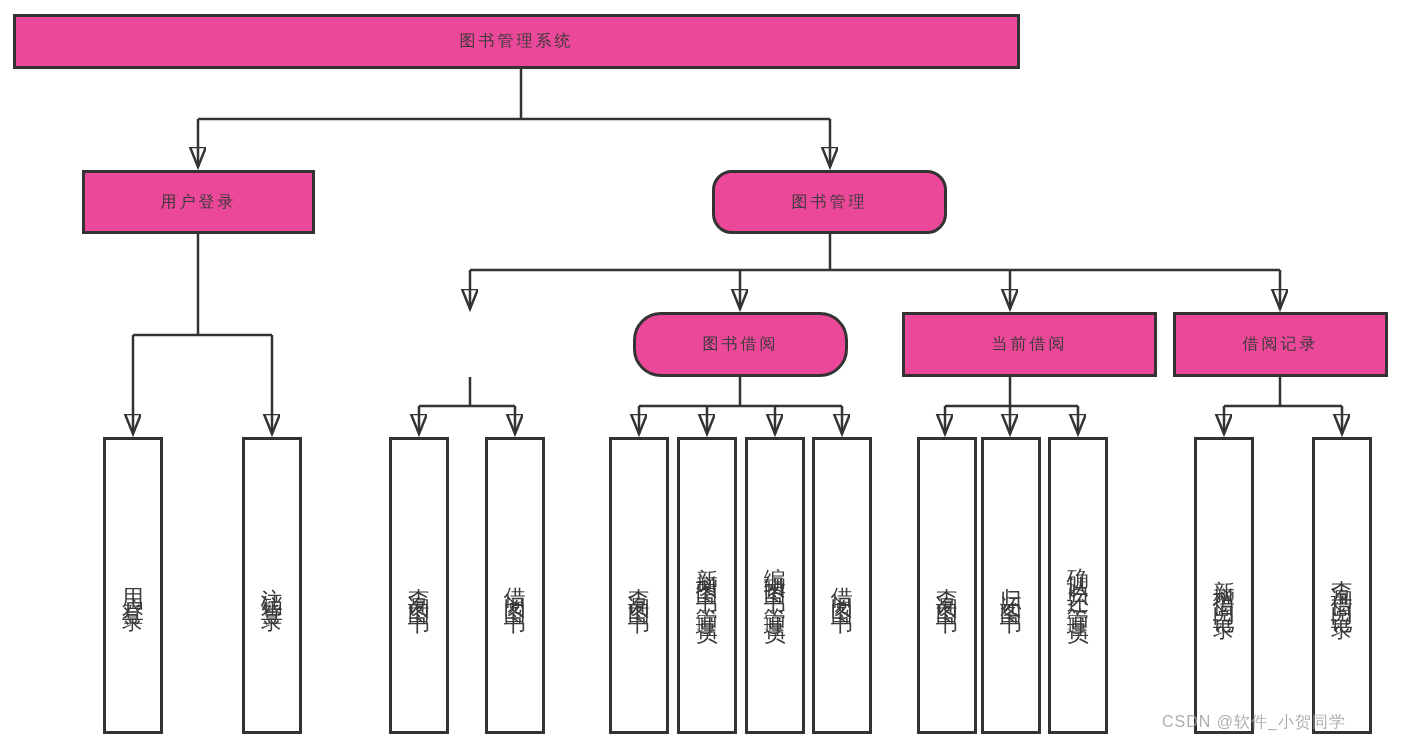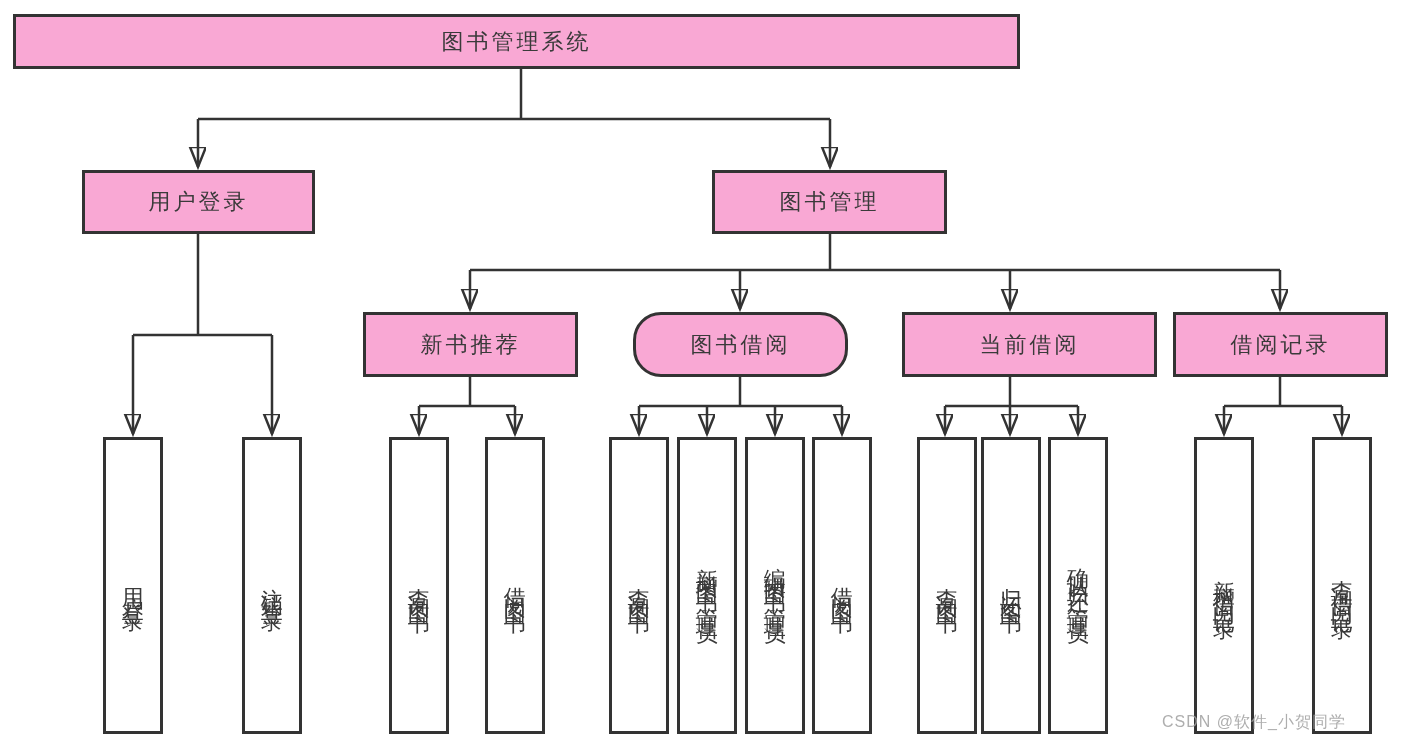--- a/index.html
+++ b/index.html
@@ -3,23 +3,23 @@
 <meta charset="utf-8">
 <style>
   html,body{margin:0;padding:0;background:#ffffff;}
   .stage{
     position:relative;width:1405px;height:747px;background:#ffffff;overflow:hidden;
     font-family:"Liberation Sans",sans-serif;color:#333333;
   }
   .wires{position:absolute;left:0;top:0;width:1405px;height:747px;}
   .wires path{stroke:#333333;stroke-width:2.5;fill:none;}
   .node{
-    position:absolute;box-sizing:border-box;background:#f9a8d4;border:3px solid #333333;
+    position:absolute;box-sizing:border-box;background:#ec4899;border:3px solid #333333;
     display:flex;align-items:center;justify-content:center;
-    font-size:22px;letter-spacing:3px;color:#3a3a3a;white-space:nowrap;
+    font-size:16px;letter-spacing:3px;color:#3a3a3a;white-space:nowrap;
   }
   .vnode{
     position:absolute;box-sizing:border-box;background:#ffffff;border:3px solid #333333;
     width:60px;top:437px;height:297px;
     display:flex;align-items:center;justify-content:center;
     font-size:22px;color:#3a3a3a;
   }
   .vnode .vtext{
     writing-mode:vertical-rl;text-orientation:mixed;letter-spacing:8px;line-height:1.15;
   }
@@ -78,23 +78,22 @@
       <path d="M1010,406 V434" marker-end="url(#ah)"></path>
       <path d="M1078,406 V434" marker-end="url(#ah)"></path>
       <path d="M1224,406 V434" marker-end="url(#ah)"></path>
       <path d="M1342,406 V434" marker-end="url(#ah)"></path>
     </g>
   </svg>
 
   <div class="node" style="left:13px;top:14px;width:1007px;height:55px;">图书管理系统</div>
 
   <div class="node" style="left:82px;top:170px;width:233px;height:64px;">用户登录</div>
-  <div class="node" style="left:712px;top:170px;width:235px;height:64px;">图书管理</div>
+  <div class="node" style="left:712px;top:170px;width:235px;height:64px;border-radius:20px;">图书管理</div>
 
-  <div class="node" style="left:363px;top:312px;width:215px;height:65px;">新书推荐</div>
   <div class="node" style="left:633px;top:312px;width:215px;height:65px;border-radius:28px;">图书借阅</div>
   <div class="node" style="left:902px;top:312px;width:255px;height:65px;">当前借阅</div>
   <div class="node" style="left:1173px;top:312px;width:215px;height:65px;">借阅记录</div>
 
   <div class="vnode" style="left:103px;">
     <span class="vtext">用户登录</span>
   </div>
   <div class="vnode" style="left:242px;">
     <span class="vtext">注销登录</span>
   </div>

